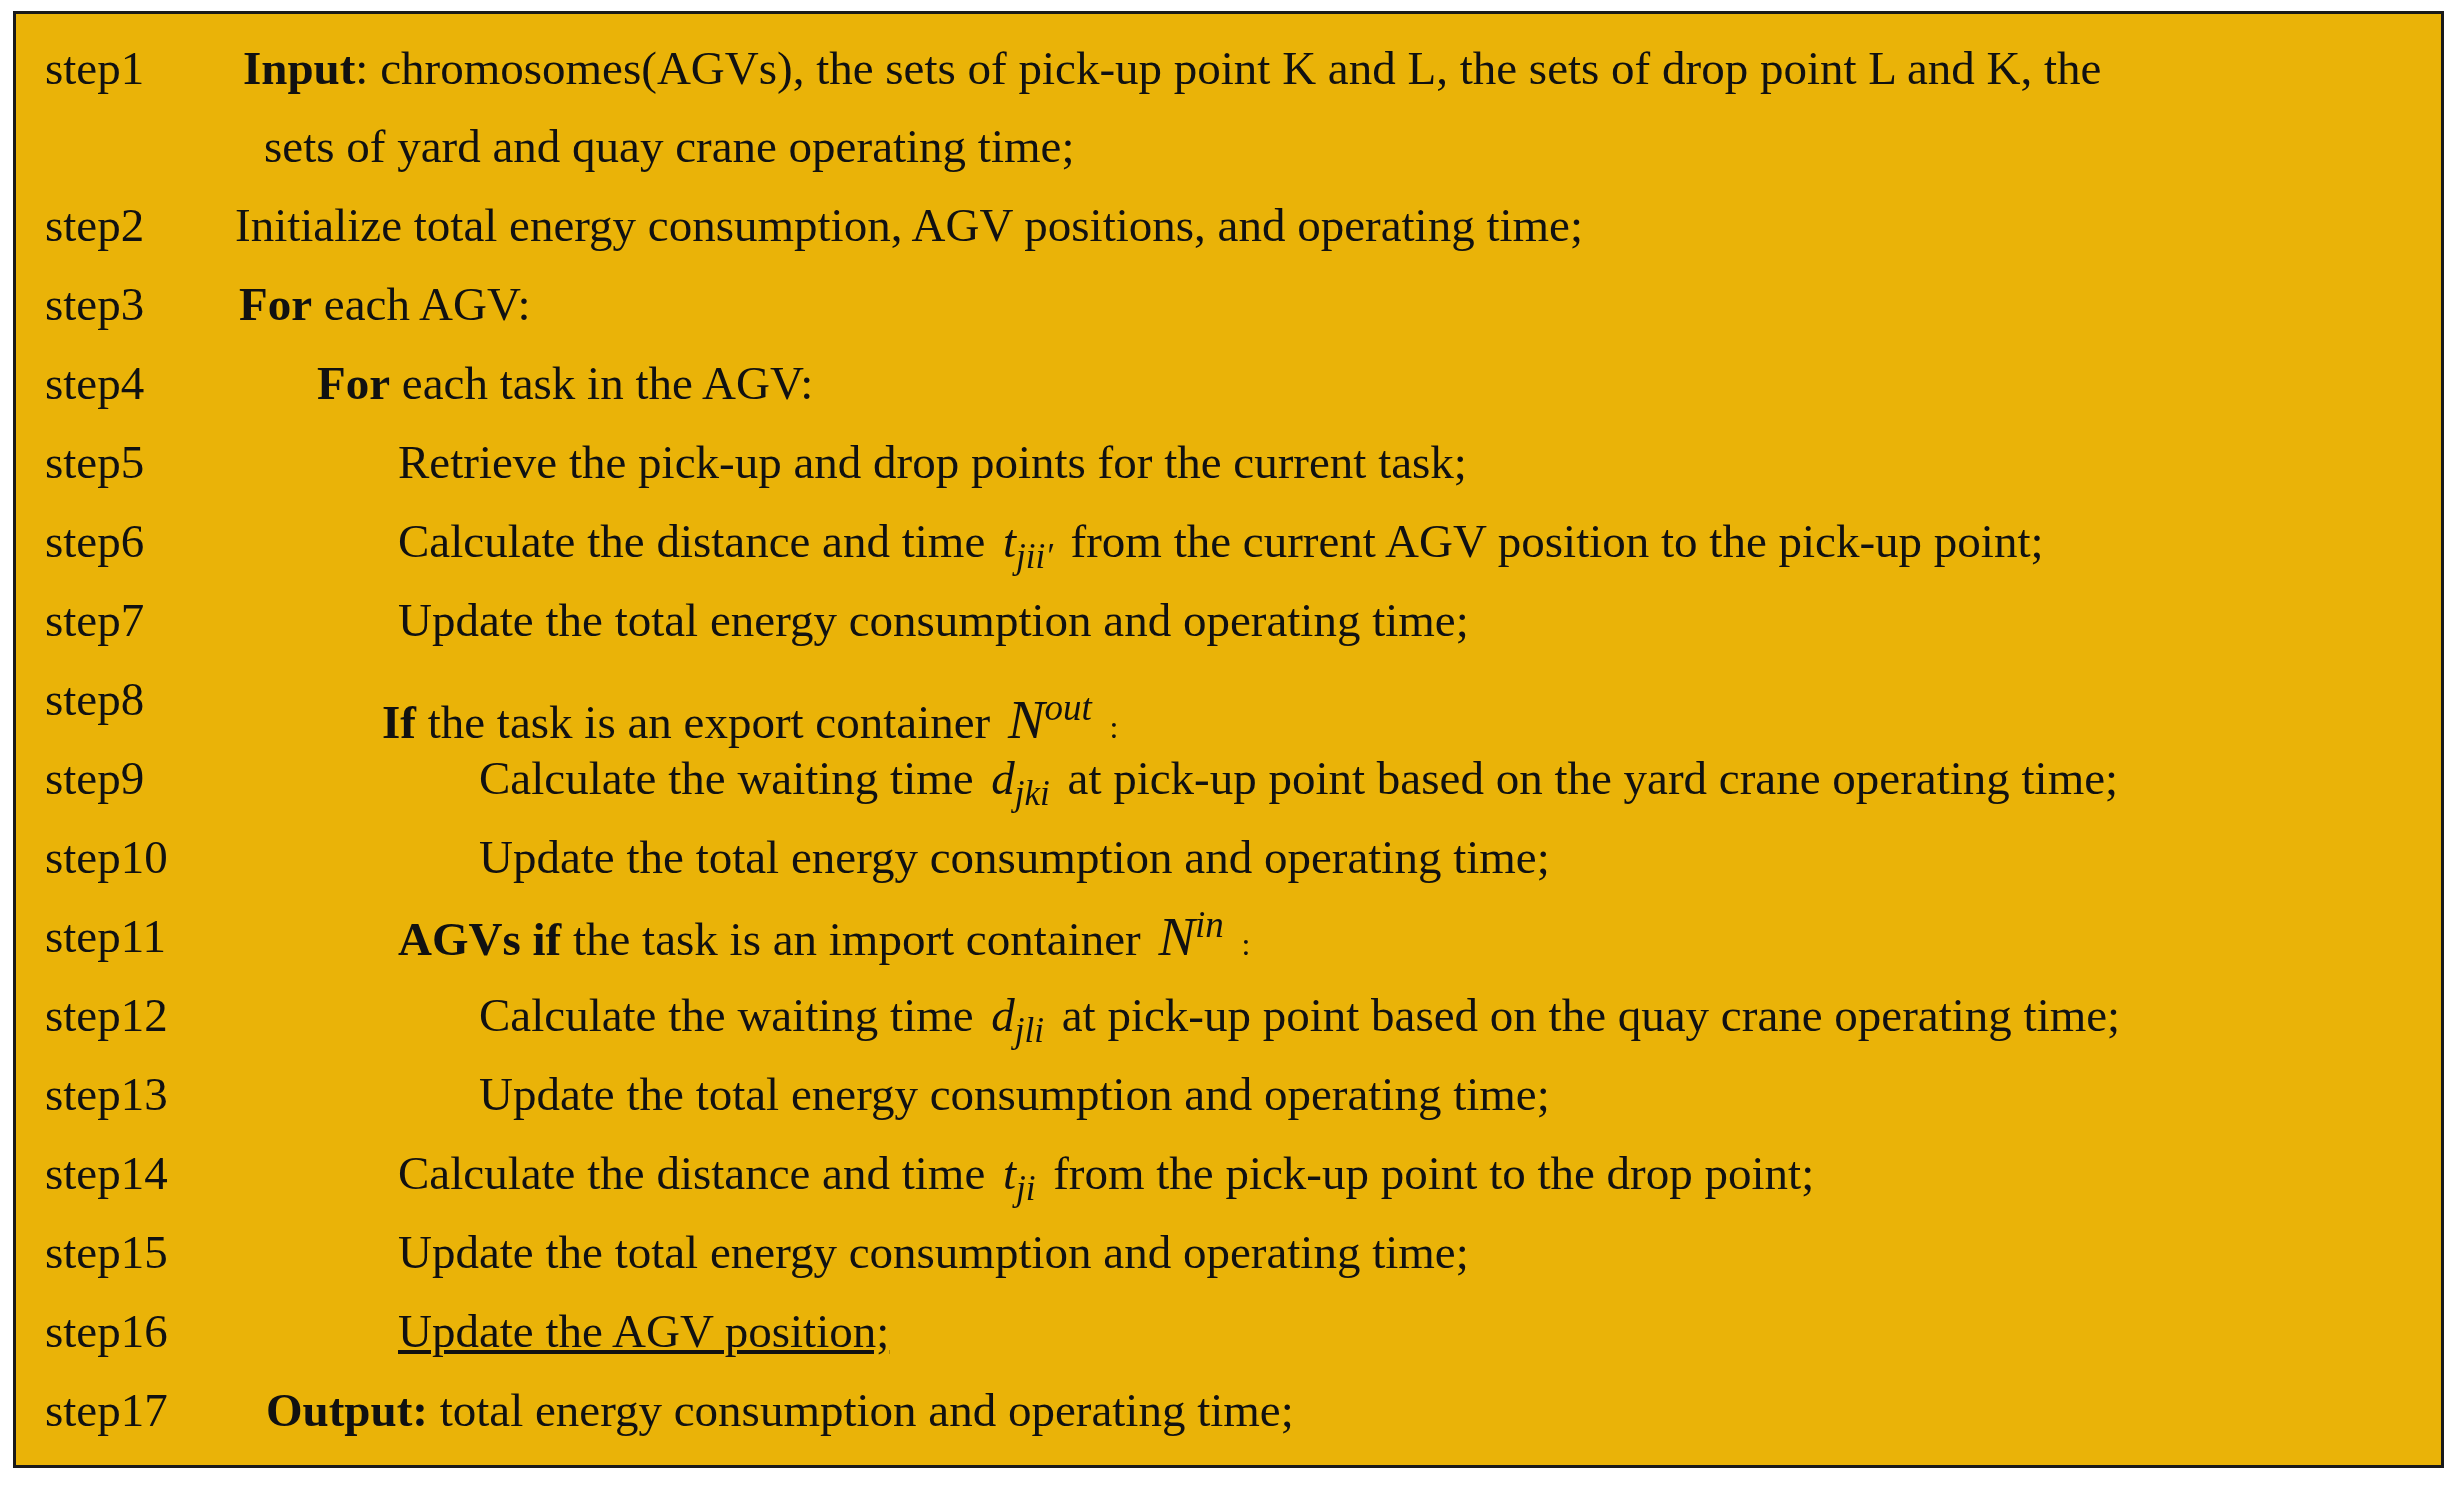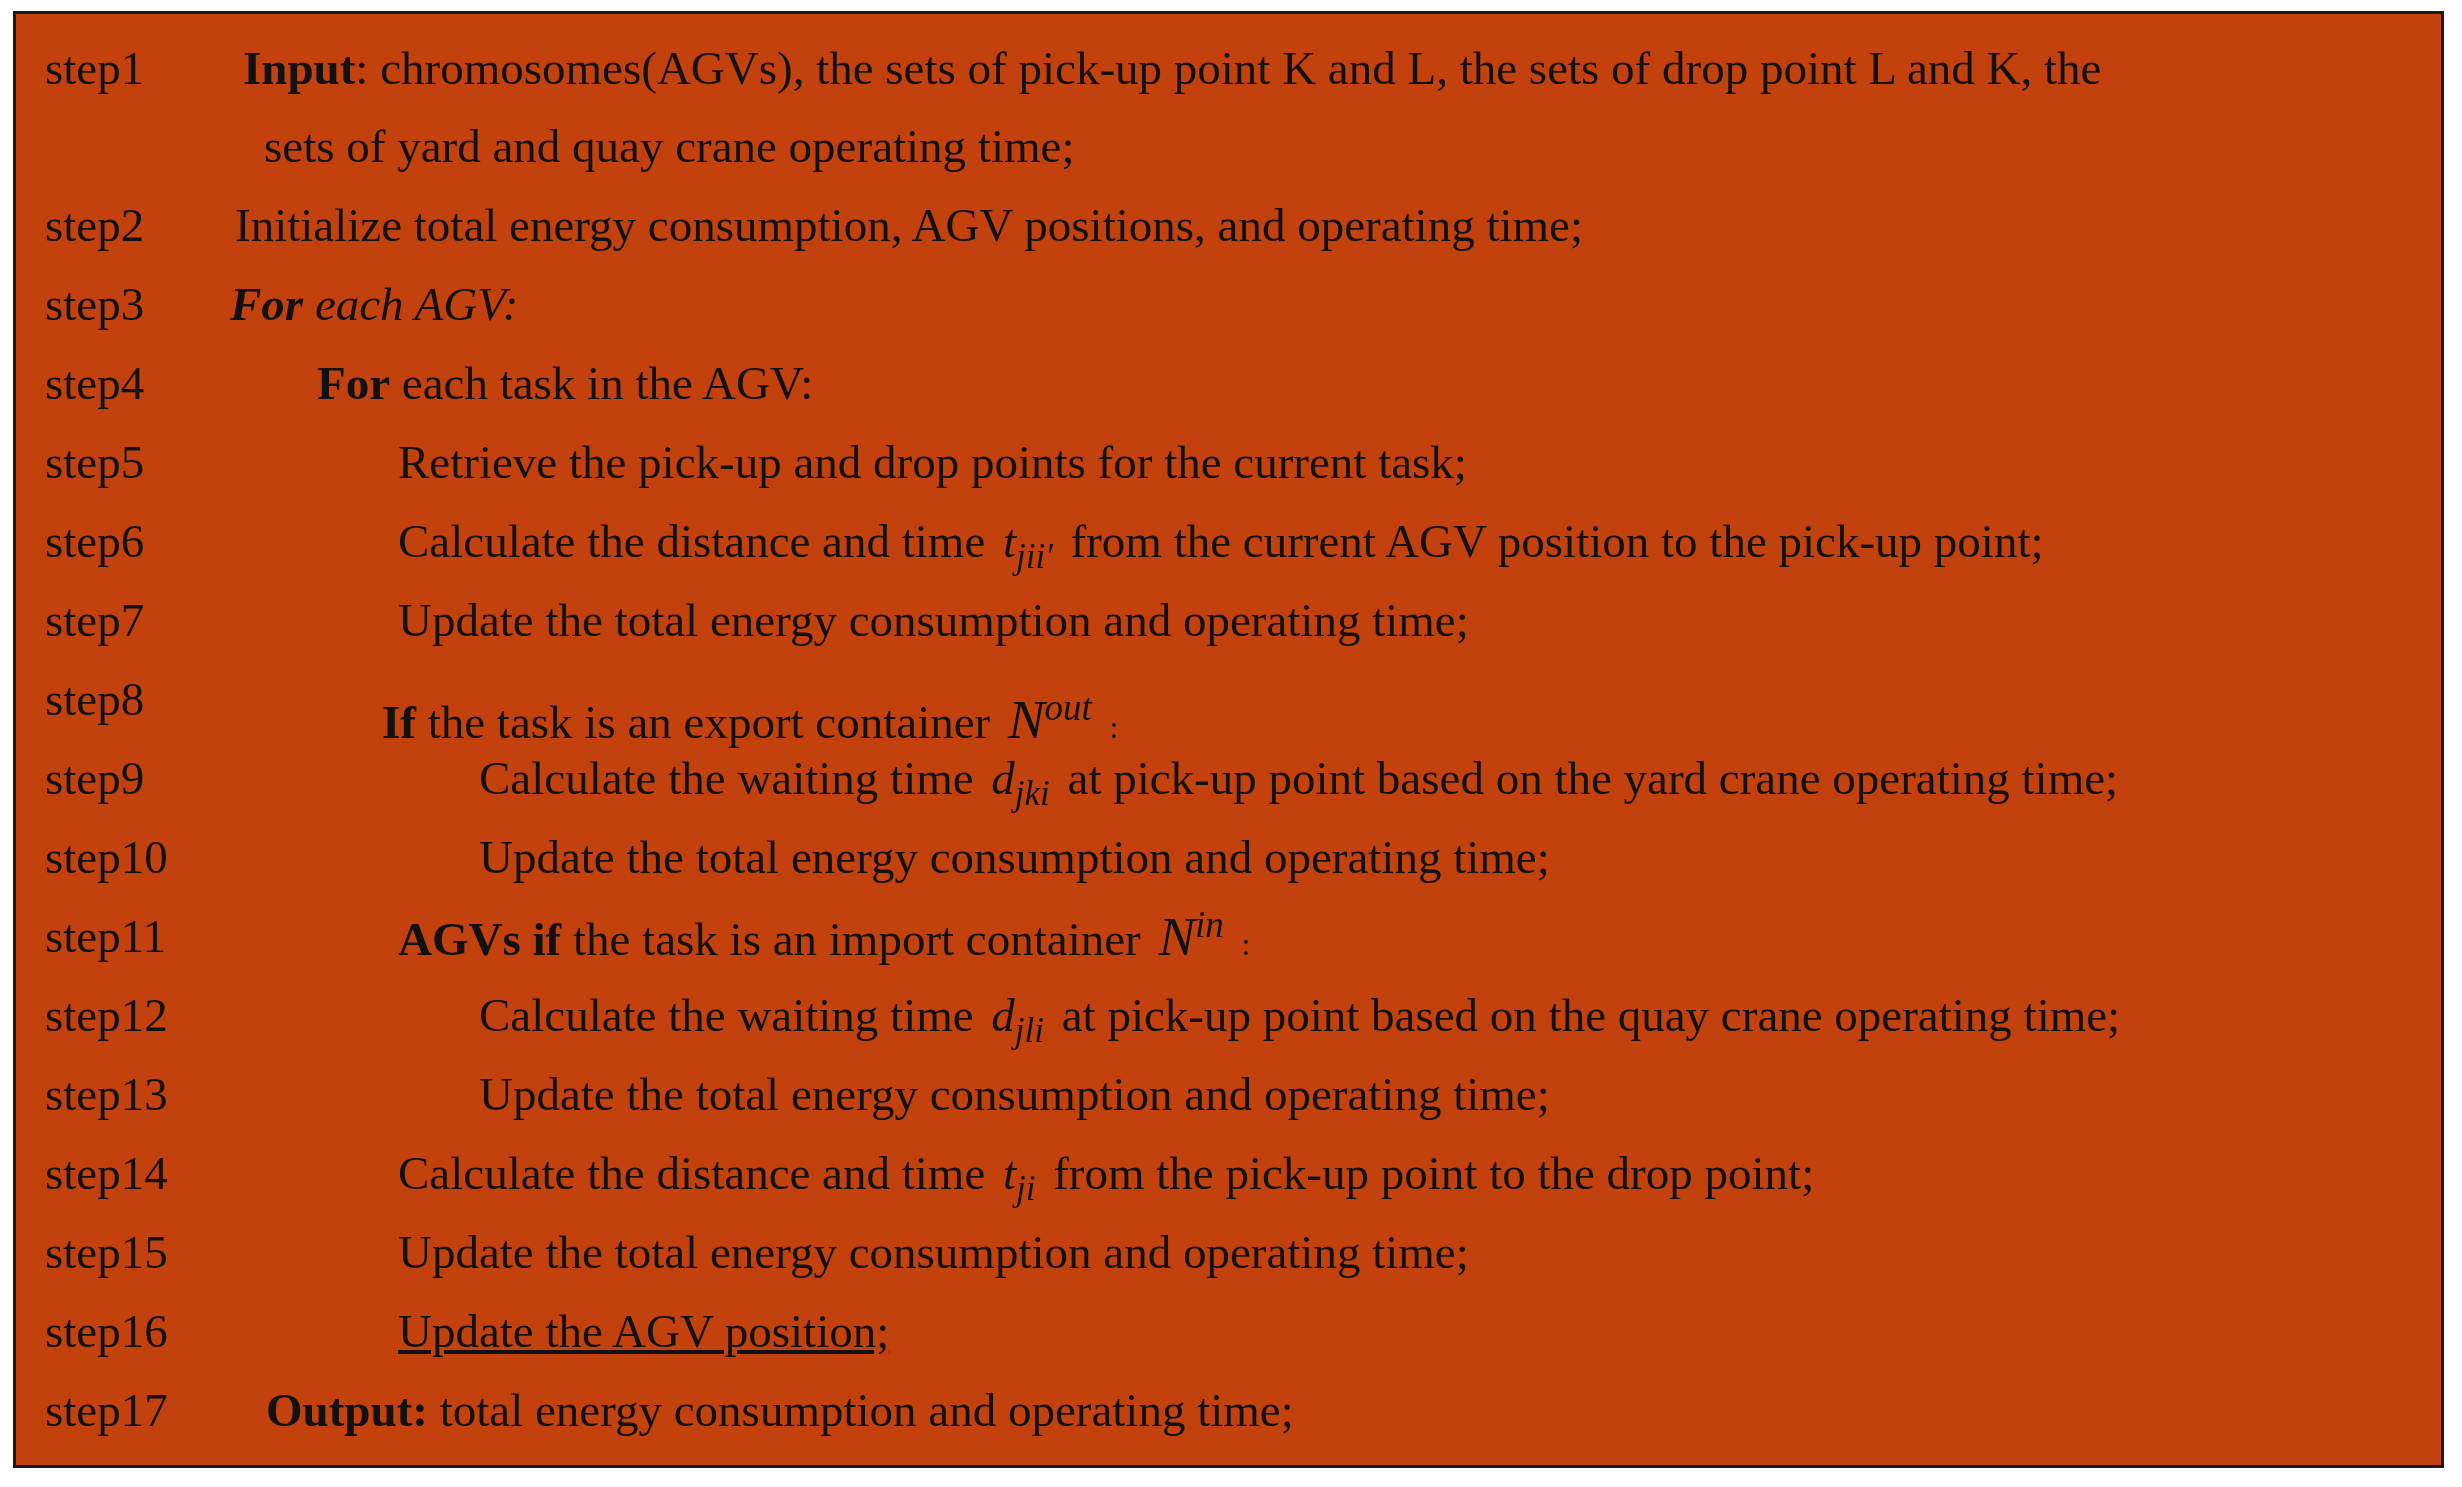--- a/index.html
+++ b/index.html
@@ -16,21 +16,21 @@
       color: #111111;
     }
     .frame {
       position: absolute;
       left: 13px;
       top: 11.3px;
       width: 2431px;
       height: 1457px;
       border: 3.2px solid #1a1a1a;
       box-sizing: border-box;
-      background: #c2410c;
+      background: #eab308;
     }
     .row {
       position: absolute;
       left: 0;
       height: 79px;
       font-size: 47px;
       line-height: 79px;
       white-space: nowrap;
     }
     .step-num {
@@ -79,21 +79,21 @@
     <span class="step-text" style="left:248px;">sets of yard and quay crane operating time;</span>
   </div>
 
   <div class="row" style="top:172px;">
     <span class="step-num">step2</span>
     <span class="step-text" style="left:219px;">Initialize total energy consumption, AGV positions, and operating time;</span>
   </div>
 
   <div class="row" style="top:251px;">
     <span class="step-num">step3</span>
-    <span class="step-text" style="left:214px;font-style:italic;"><span class="kw">For</span><span> each AGV:</span></span>
+    <span class="step-text" style="left:223px;"><span class="kw">For</span><span> each AGV:</span></span>
   </div>
 
   <div class="row" style="top:330px;">
     <span class="step-num">step4</span>
     <span class="step-text" style="left:301px;"><span class="kw">For</span><span> each task in the AGV:</span></span>
   </div>
 
   <div class="row" style="top:409px;">
     <span class="step-num">step5</span>
     <span class="step-text" style="left:382px;">Retrieve the pick-up and drop points for the current task;</span>

